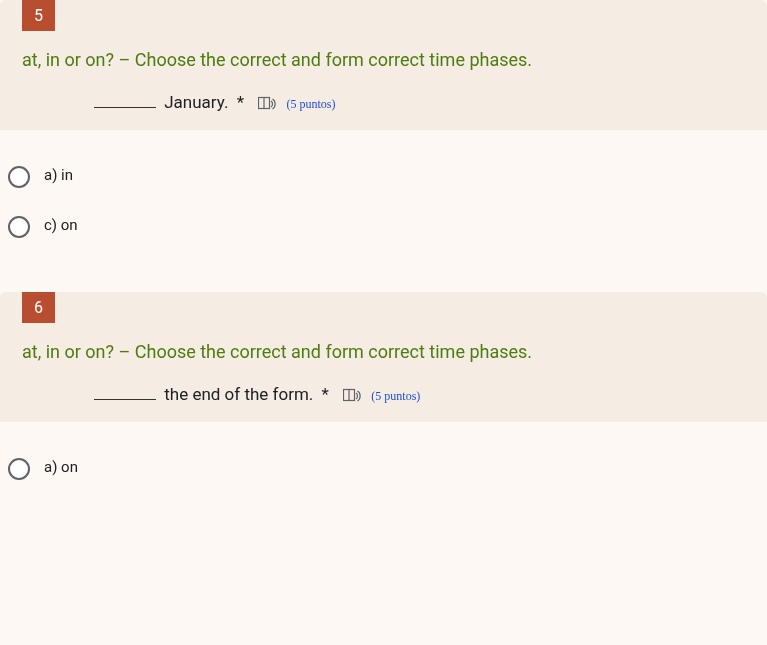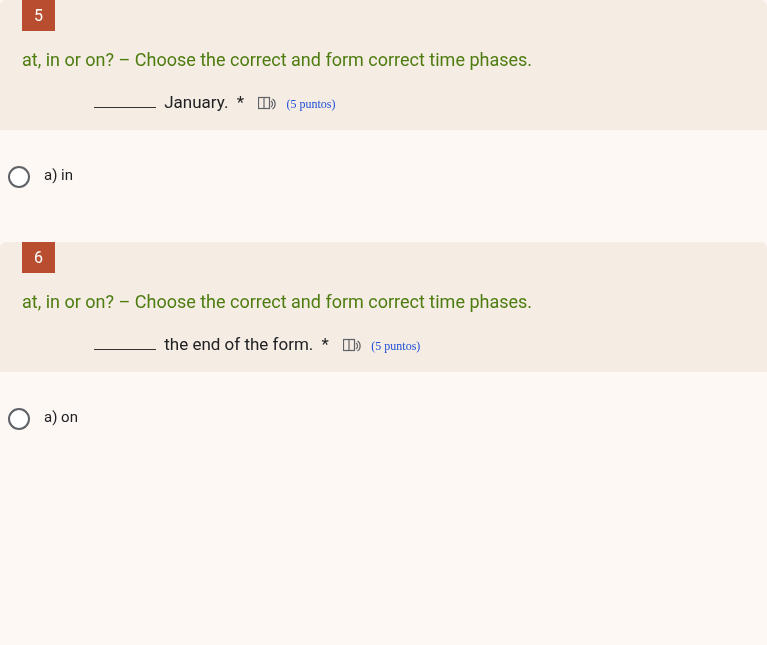--- a/index.html
+++ b/index.html
@@ -116,20 +116,24 @@
         </svg>
       </span>
       <span class="points">(5 puntos)</span>
     </div>
   </div>
   <div class="options">
     <div class="option-row">
       <div class="radio"></div>
       <span class="option-label">a) in</span>
     </div>
+    <div class="option-row">
+      <div class="radio"></div>
+      <span class="option-label">c) on</span>
+    </div>
   </div>
 </div>
 
 <div class="question-block">
   <div class="question-header">
     <div class="question-number">6</div>
     <div class="question-title">at, in or on? – Choose the correct and form correct time phases.</div>
     <div class="question-sub">
       <span class="blank"></span>
       <span>the end of the form.</span>

